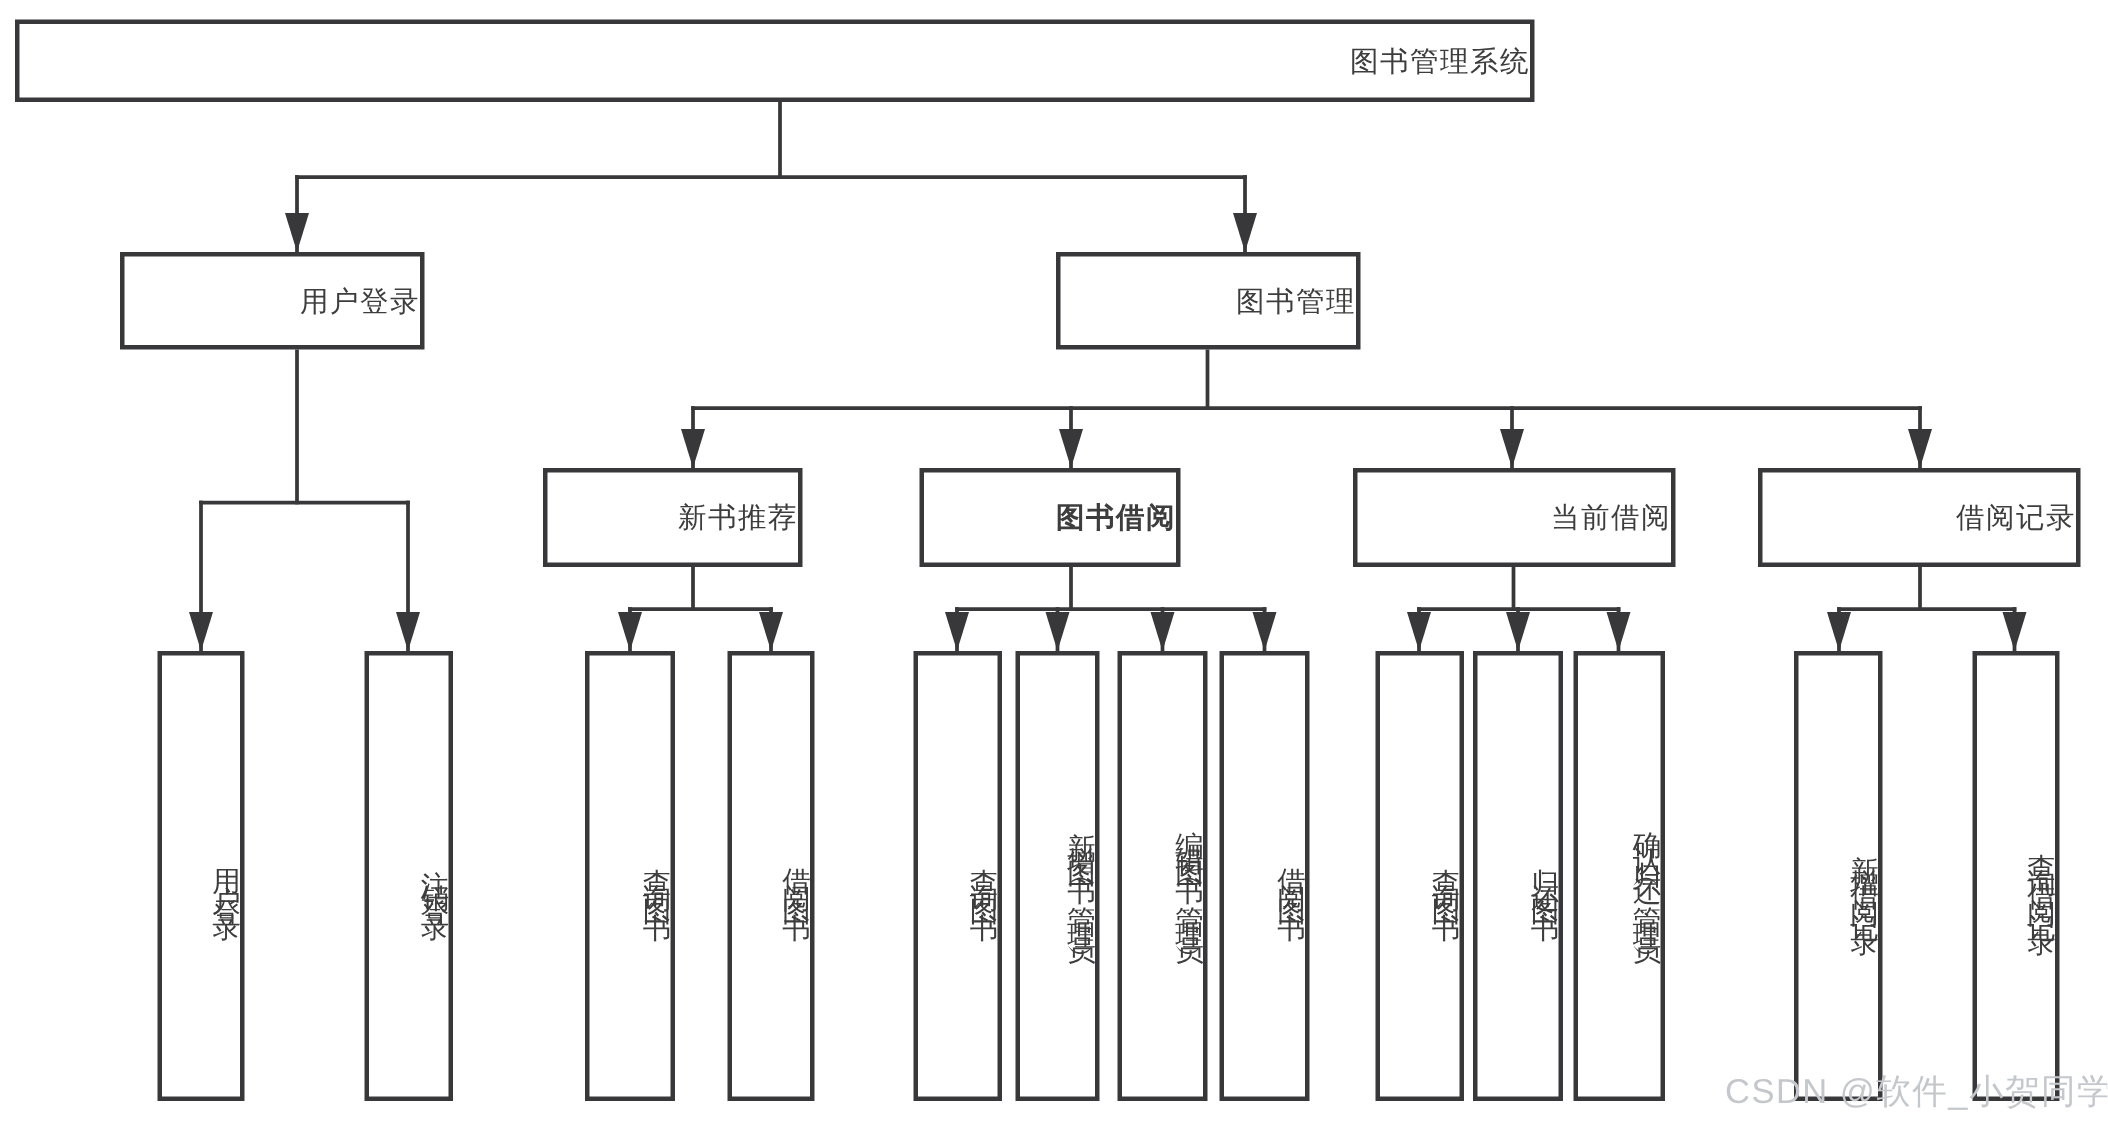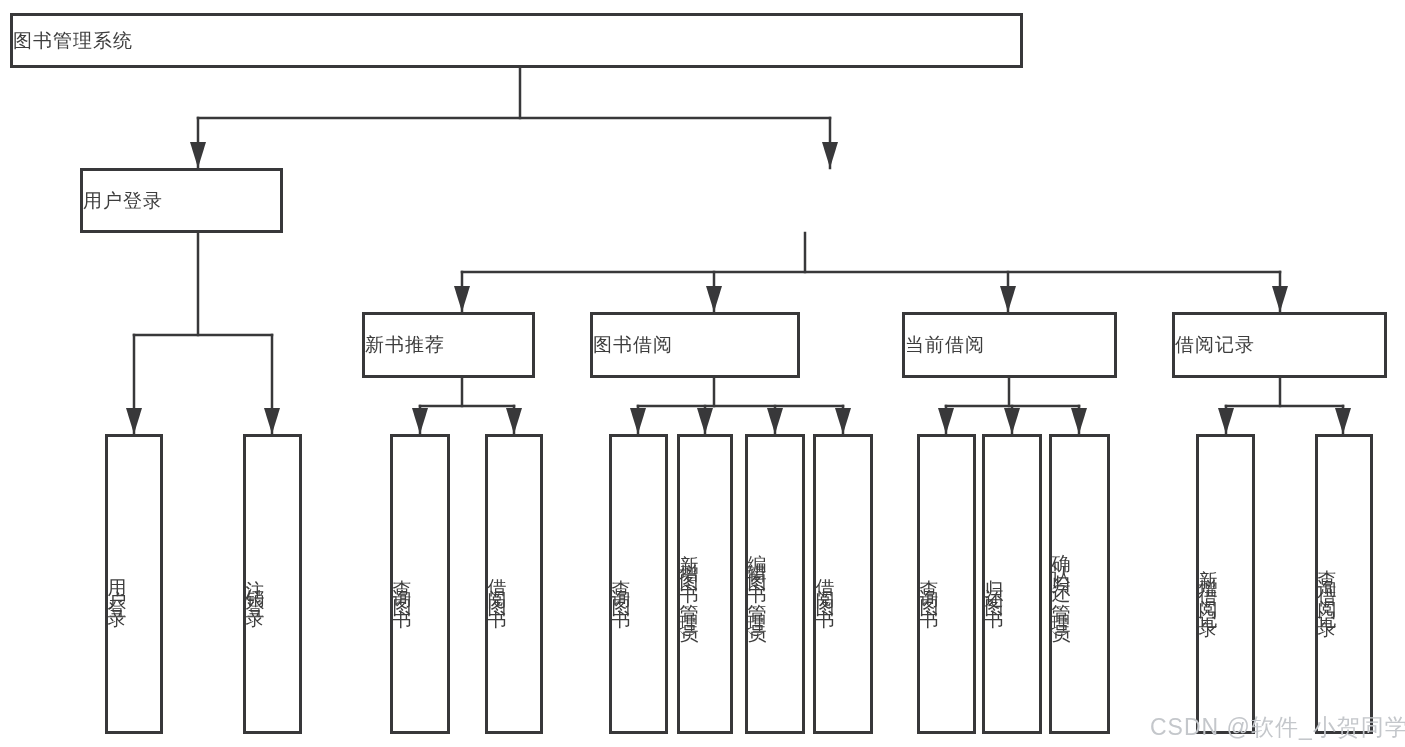--- a/index.html
+++ b/index.html
@@ -21,21 +21,21 @@
     top: 0;
     z-index: 0;
   }
   .node {
     position: absolute;
     box-sizing: border-box;
     border: 3px solid #38383a;
     background: #ffffff;
     display: flex;
     align-items: center;
-    justify-content: flex-start;
+    justify-content: flex-end;
     color: #3d3d3d;
     font-size: 19px;
     letter-spacing: 1px;
     z-index: 1;
   }
   .node .vtext {
     writing-mode: vertical-rl;
     text-orientation: mixed;
     letter-spacing: 10px;
     line-height: 1;
@@ -121,25 +121,28 @@
     </g>
   </svg>
 
   <div class="node" style="left:10px; top:13px; width:1013px; height:55px;">
     <span>图书管理系统</span>
   </div>
 
   <div class="node" style="left:80px; top:168px; width:203px; height:65px;">
     <span>用户登录</span>
   </div>
+  <div class="node" style="left:704px; top:168px; width:203px; height:65px;">
+    <span>图书管理</span>
+  </div>
 
   <div class="node" style="left:362px; top:312px; width:173px; height:66px;">
     <span>新书推荐</span>
   </div>
-  <div class="node" style="left:590px; top:312px; width:210px; height:66px;">
+  <div class="node" style="left:613px; top:312px; width:174px; height:66px;font-weight:bold;">
     <span>图书借阅</span>
   </div>
   <div class="node" style="left:1172px; top:312px; width:215px; height:66px;">
     <span>借阅记录</span>
   </div>
   <div class="node" style="left:902px; top:312px; width:215px; height:66px;">
     <span>当前借阅</span>
   </div>
 
   <div class="node" style="left:105px; top:434px; width:58px; height:300px;">

